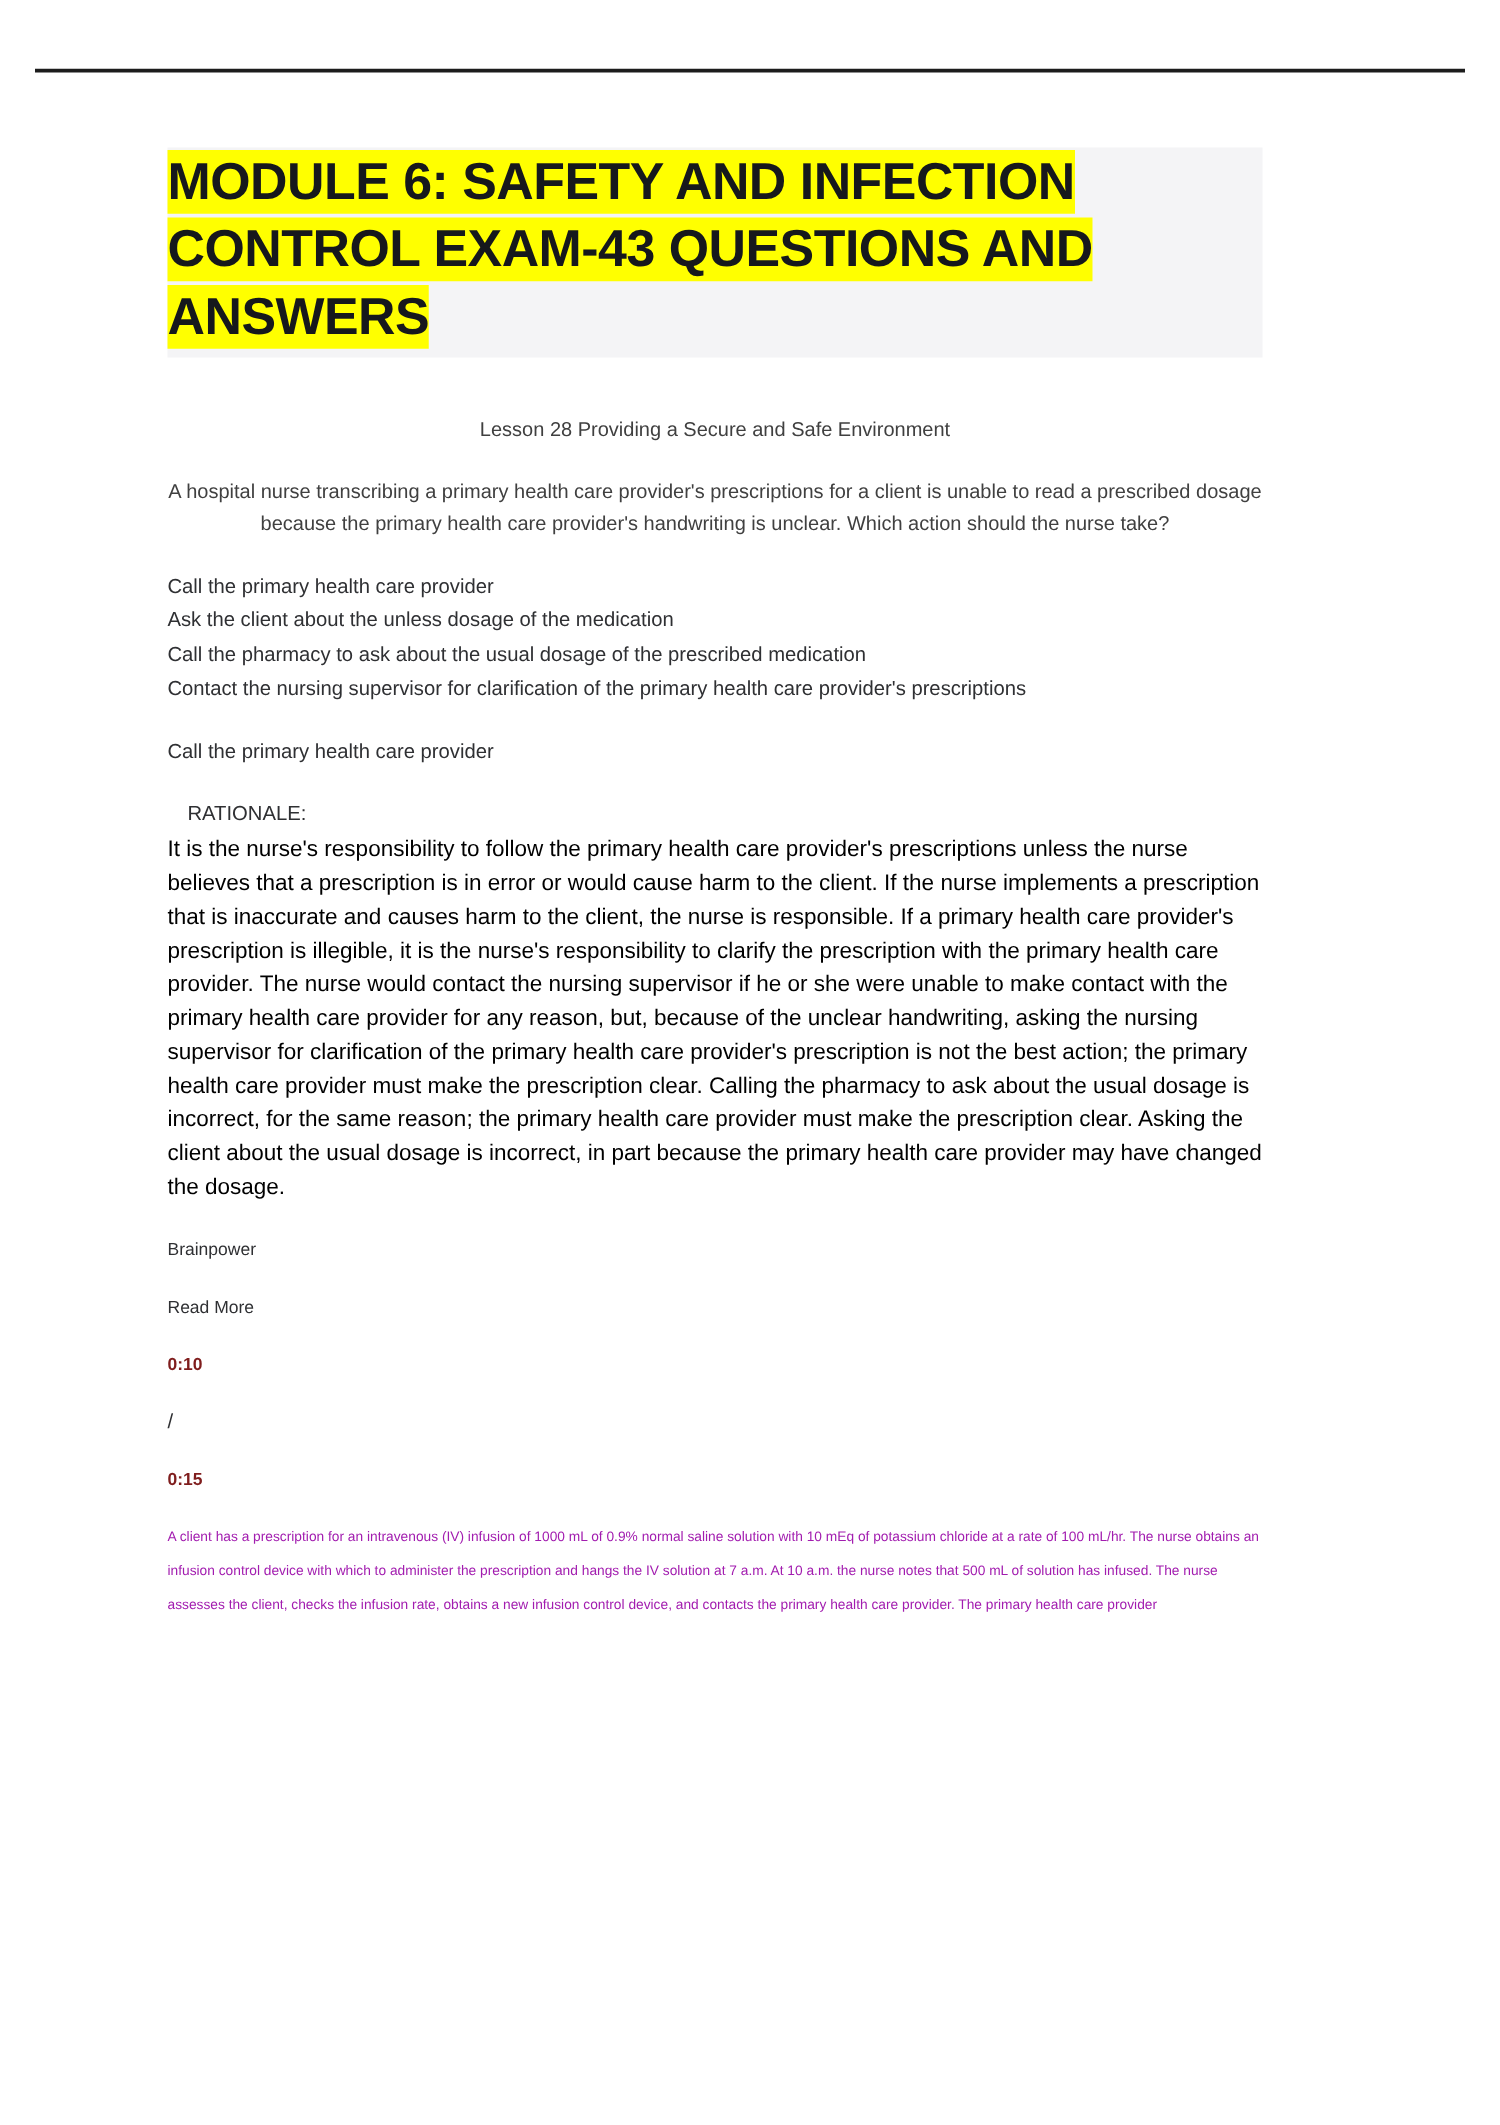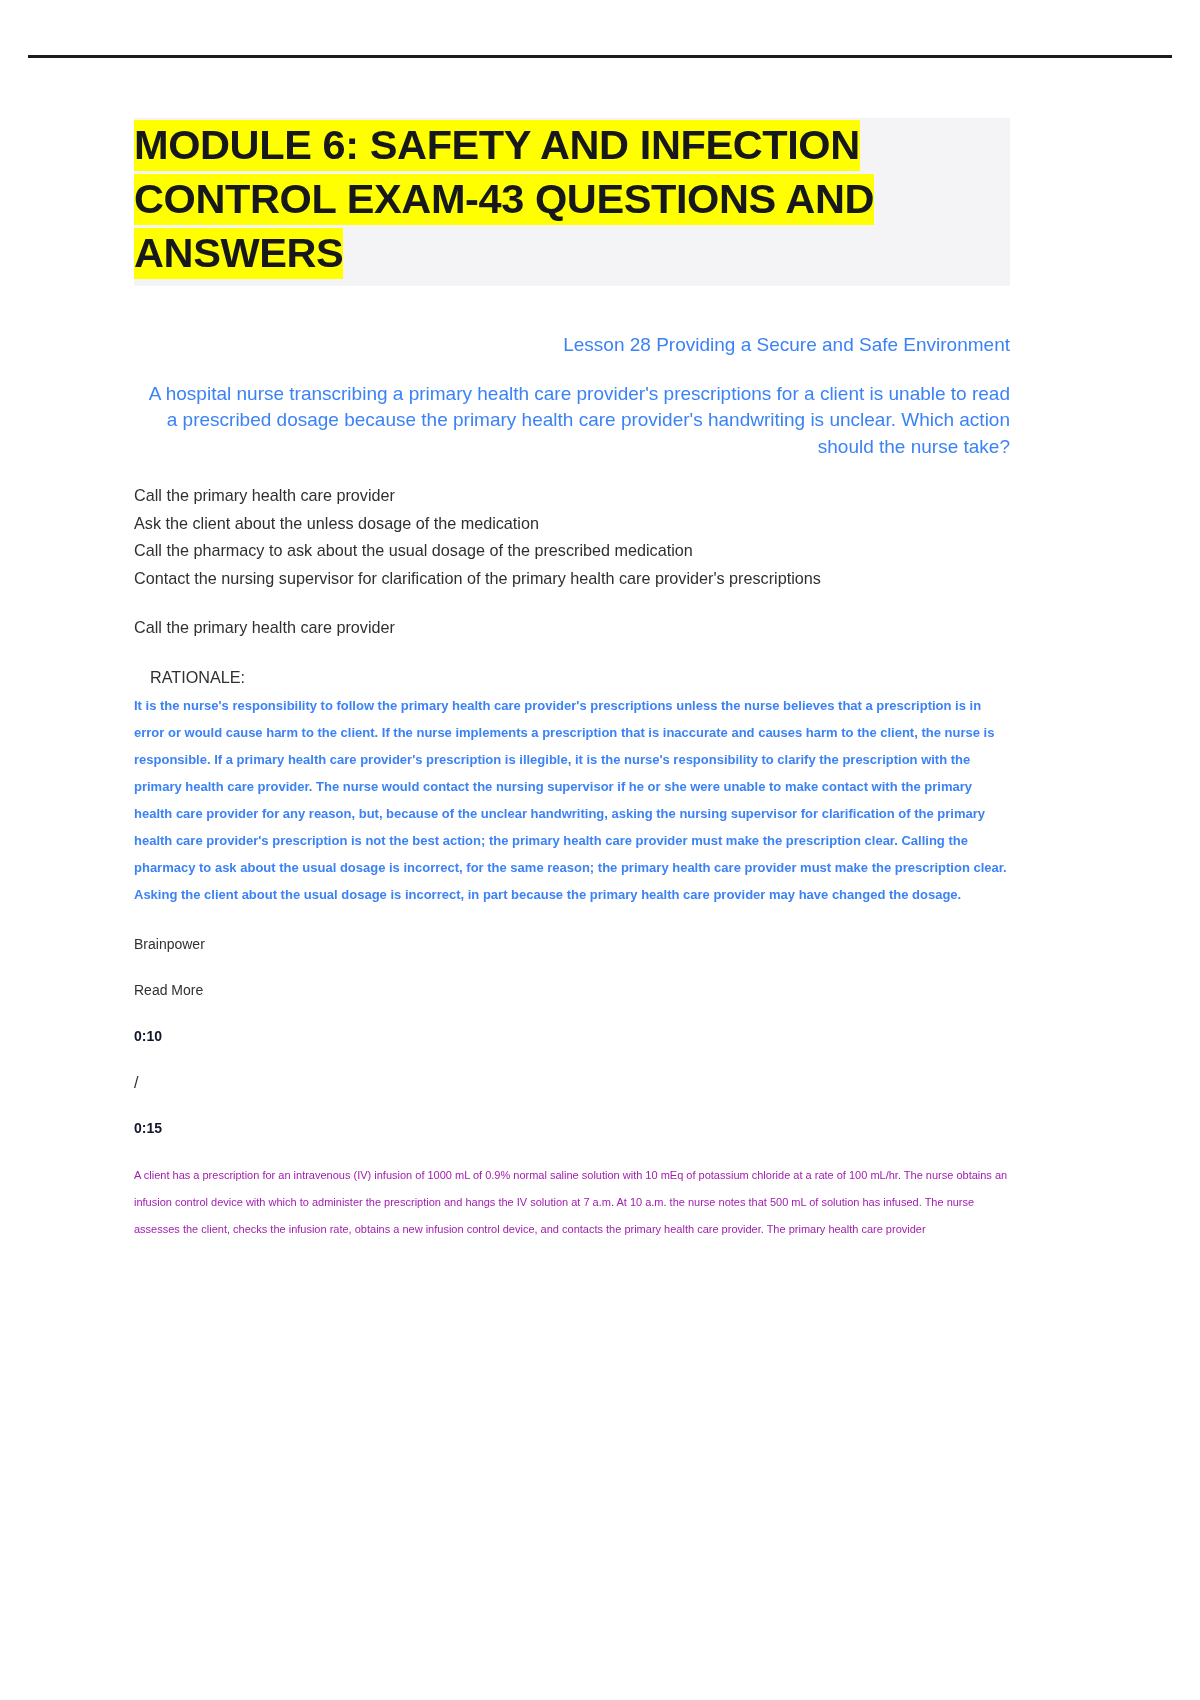--- a/index.html
+++ b/index.html
@@ -69,24 +69,24 @@
 
   .body-block {
     margin-top: 52px;
     color: #2f3033;
     font-size: 16.2px;
     line-height: 26px;
   }
 
   p.para {
     margin: 0 0 22px 0;
-    color: #3b82f6;
-    font-size: 19px;
+    color: #404040;
+    font-size: 16px;
     line-height: 26.5px;
-    text-align: right;
+    text-align: center;
   }
 
   .options {
     margin: 0 0 22px 0;
     padding: 0;
     list-style: none;
   }
   .options li {
     font-size: 16.2px;
     line-height: 27.5px;
@@ -103,36 +103,35 @@
 
   .rationale-label {
     margin: 0 0 2px 16px;
     font-size: 16.2px;
     line-height: 26px;
     color: #2f3033;
   }
 
   .rationale-body {
     margin: 0 0 24px 0;
-    font-size: 13px;
+    font-size: 18px;
     line-height: 27px;
-    color: #3b82f6;
-    font-weight: bold;
+    color: #000000;
   }
 
   .meta-line {
     margin: 0 0 22px 0;
     font-size: 14px;
     line-height: 24px;
     color: #2f3033;
   }
 
   .meta-line.bold {
     font-weight: bold;
-    color: #0f172a;
+    color: #7f1d1d;
   }
 
   .meta-line.slash {
     font-size: 16.2px;
     color: #2f3033;
   }
 
   .final-para {
     margin: 0;
     font-size: 11px;

